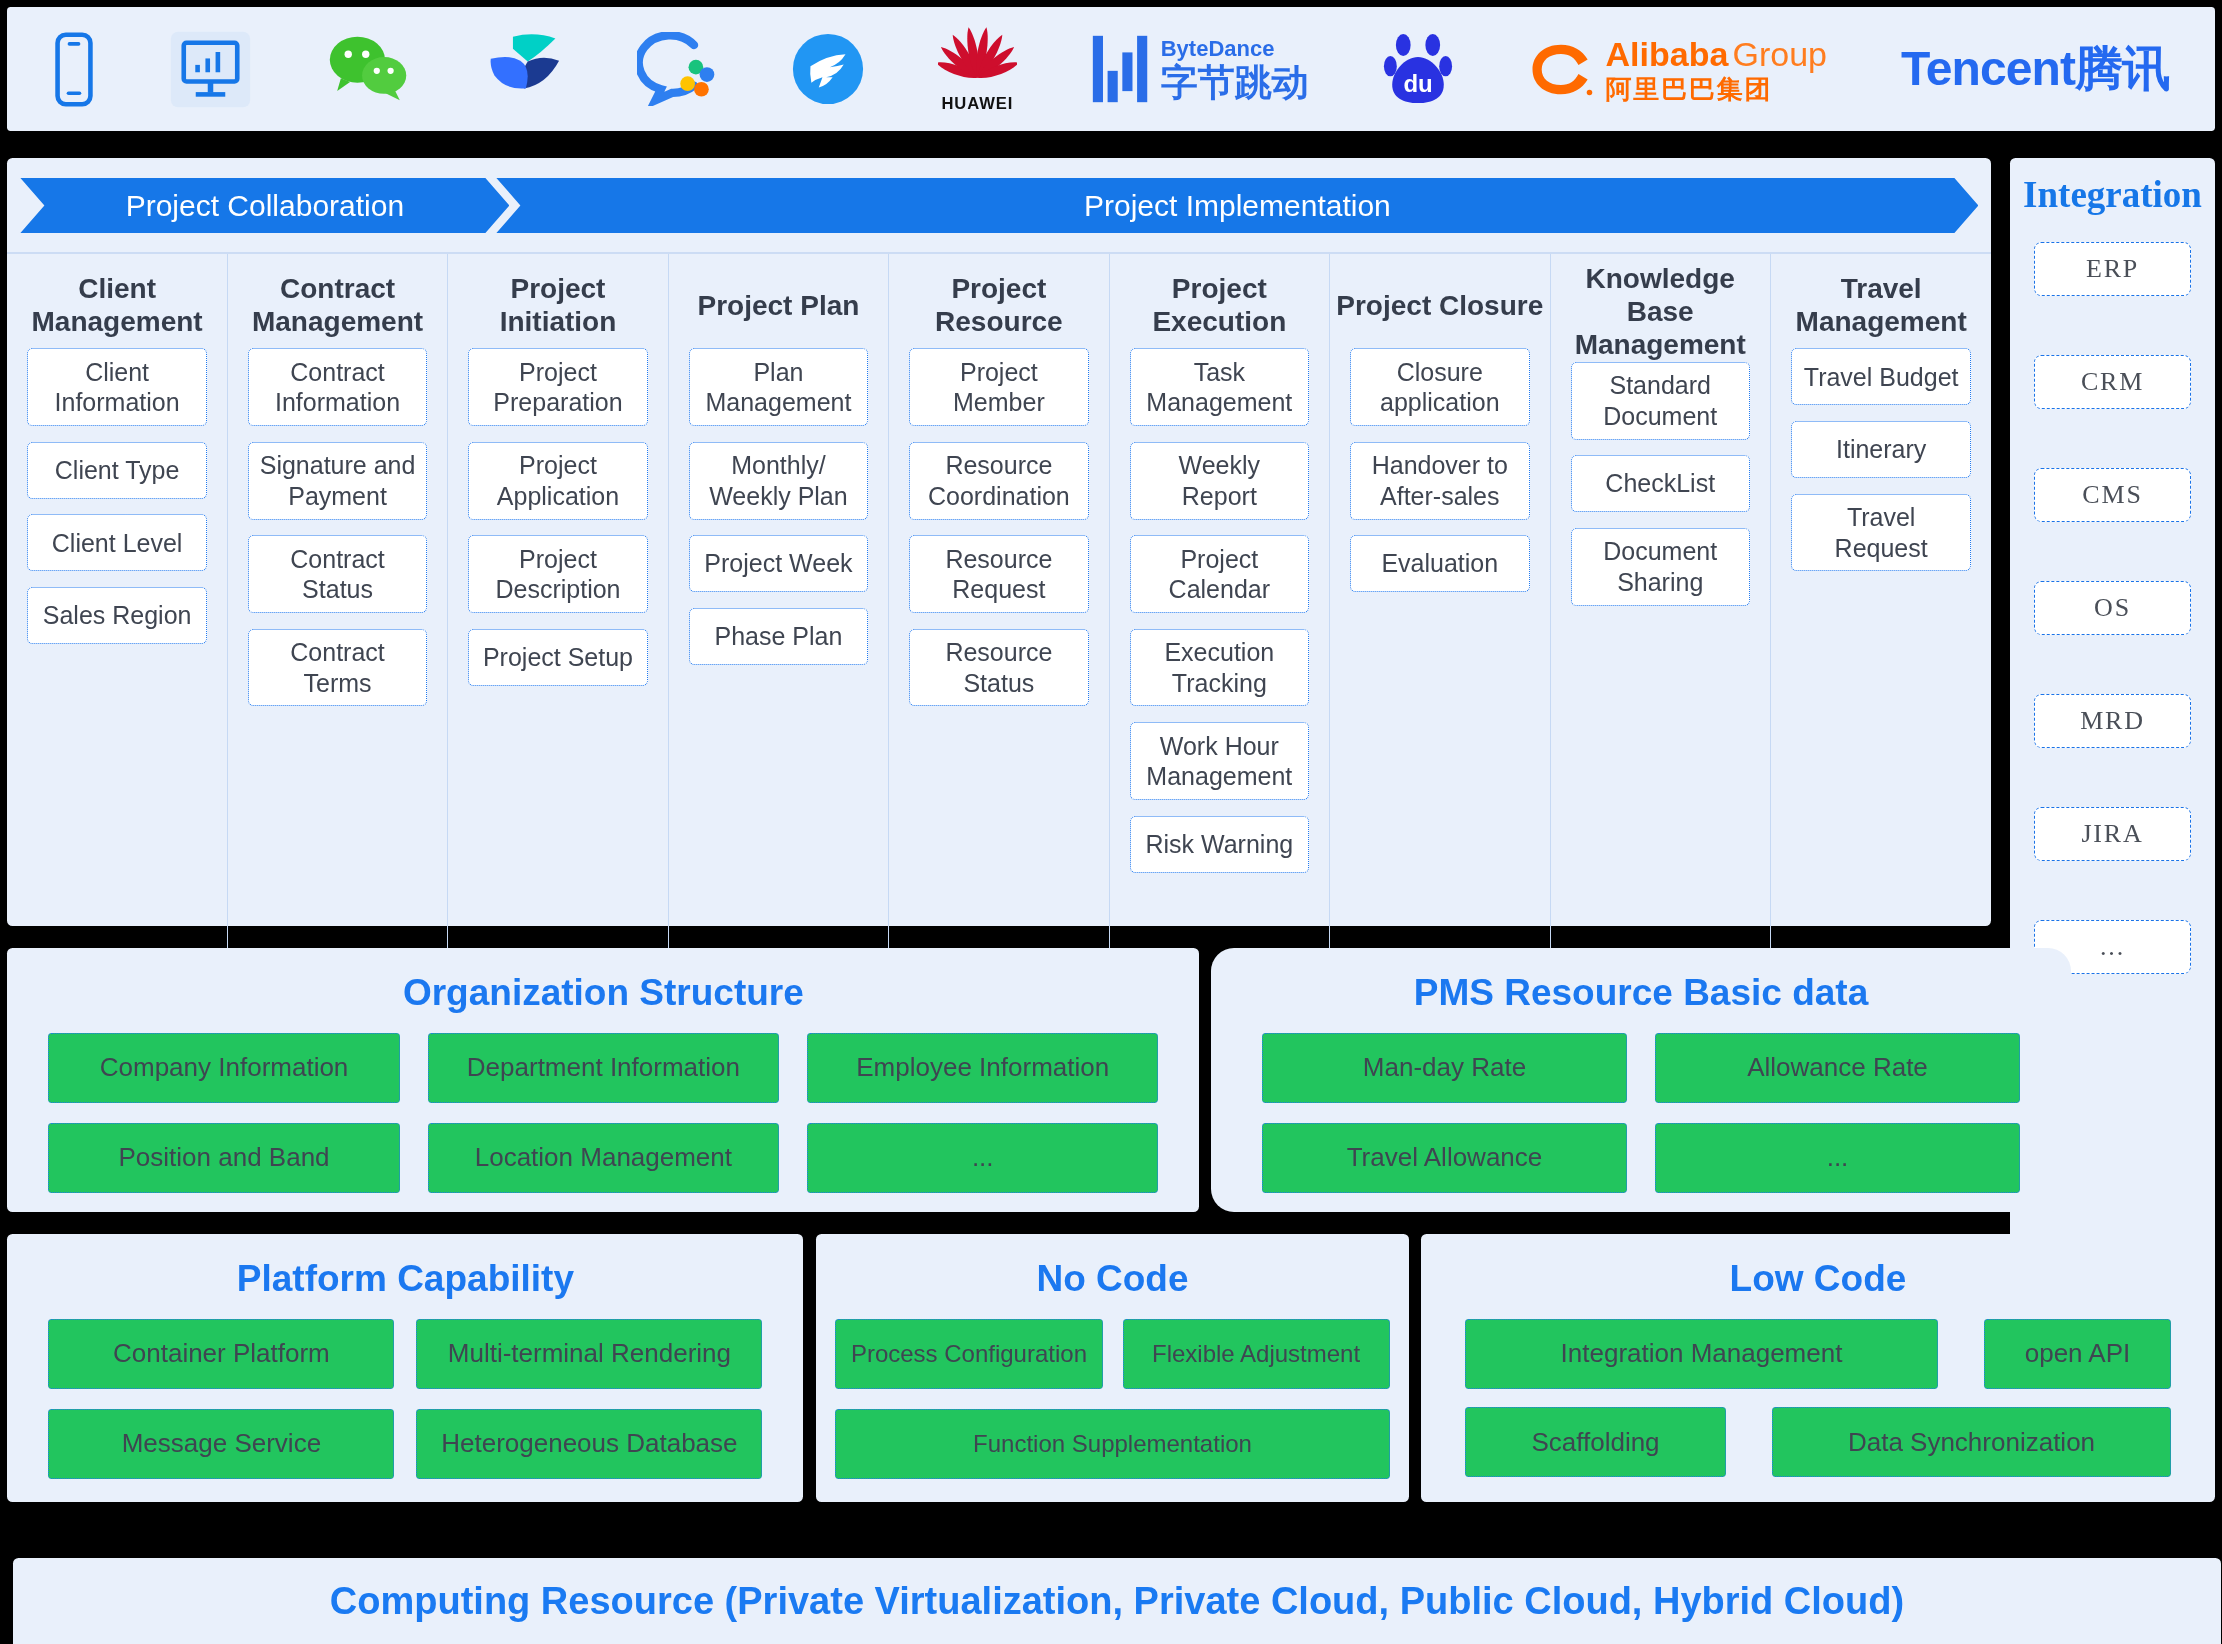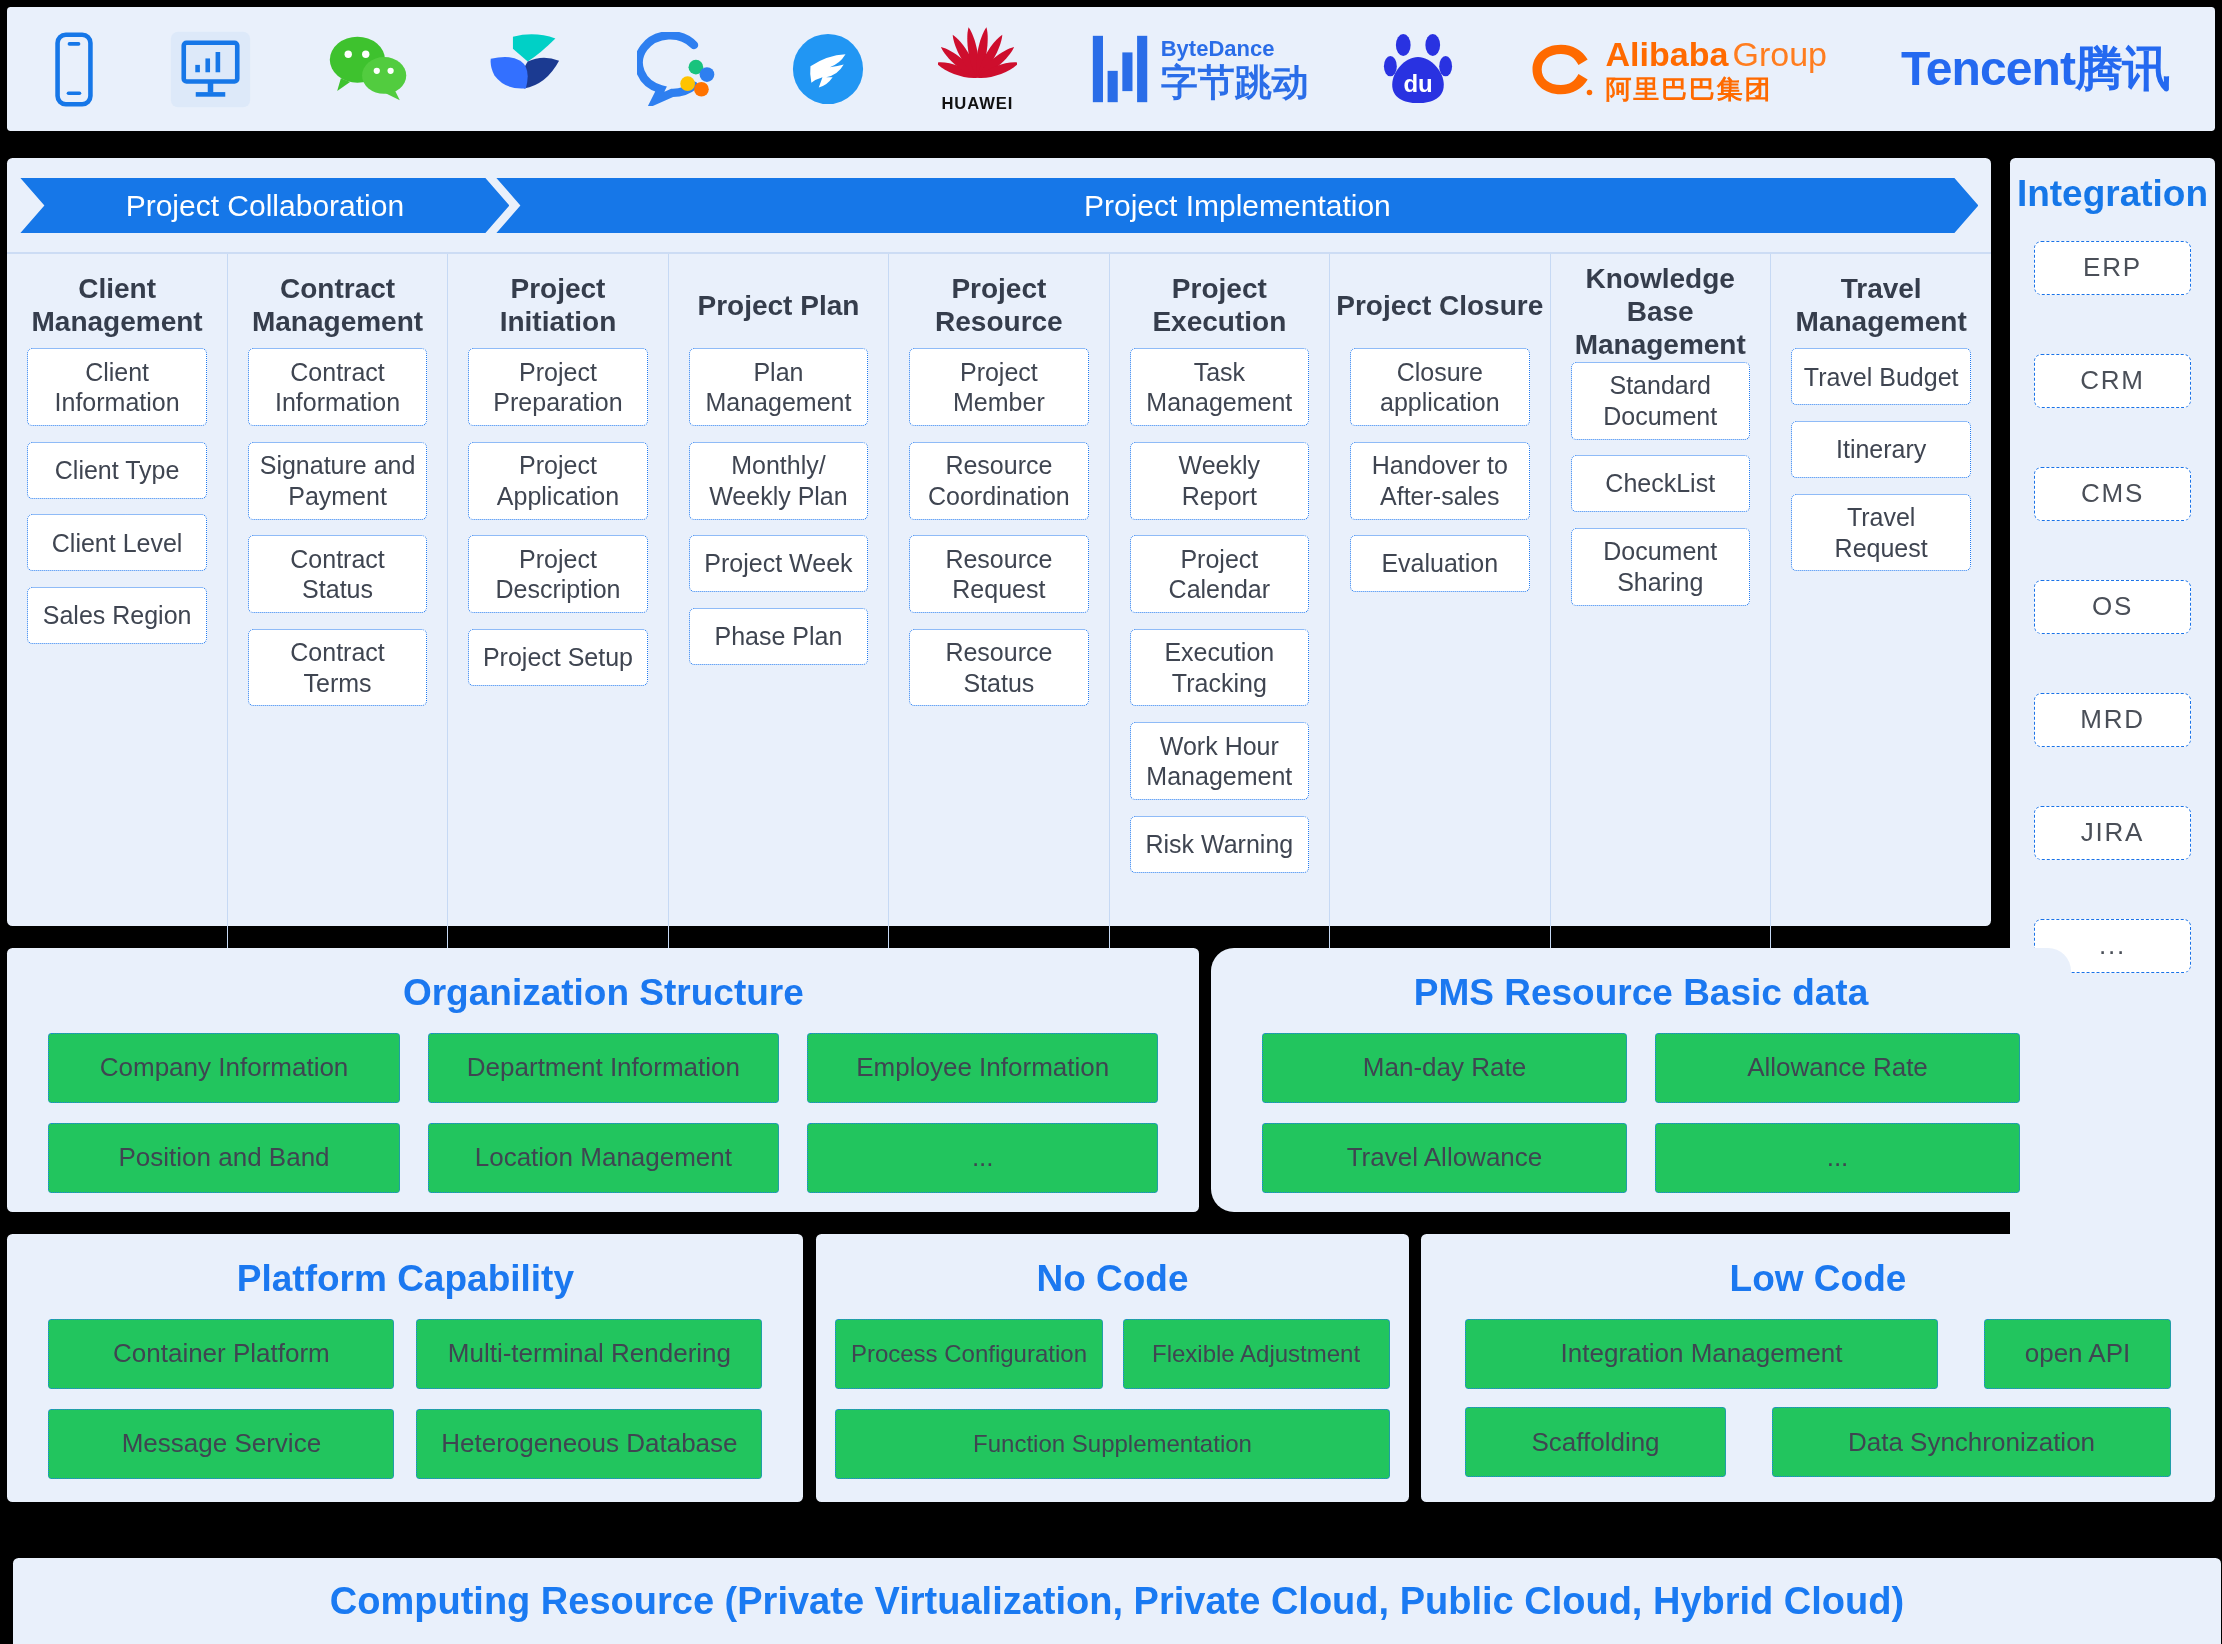--- a/index.html
+++ b/index.html
@@ -36,21 +36,21 @@
   .col-title { min-height:94px; padding:9.2px 3.7px 0; display:flex; align-items:center;
                justify-content:center; text-align:center; font-weight:bold;
                font-size:28px; color:#353d4c; line-height:1.17; }
   .box { background:#fff; border:1.8px dotted #2079f0; border-radius:5.5px;
          margin:0 20px 15.7px; min-height:57px; padding:7.4px;
          display:flex; align-items:center; justify-content:center; text-align:center;
          font-size:25px; color:#3f4551; line-height:1.22; }
   .col .box:first-of-type { margin-top:7.4px; }
 
   
-  #integration-panel { left:2010px; top:158px; width:205px; height:1254px; }
+  #integration-panel { left:2010px; top:158px; width:205px; height:1254px;font-family:Liberation Serif, serif; }
   #integration-title { margin-top:14.8px; text-align:center; font-size:37px;
                        font-weight:bold; color:#1677e8; }
   #integration-boxes { display:flex; flex-direction:column; gap:59px; margin:26px 24px 0; }
   .int-box { height:54px; background:#fff; border:1.8px dashed #1a73e8; border-radius:7.4px;
              display:flex; align-items:center; justify-content:center;
              font-size:26px; color:#4a4f58; letter-spacing:1.8px; }
 
   
   .section-title { text-align:center; font-weight:bold; font-size:37px;
                    color:#1b78f0; margin-top:24px; }

